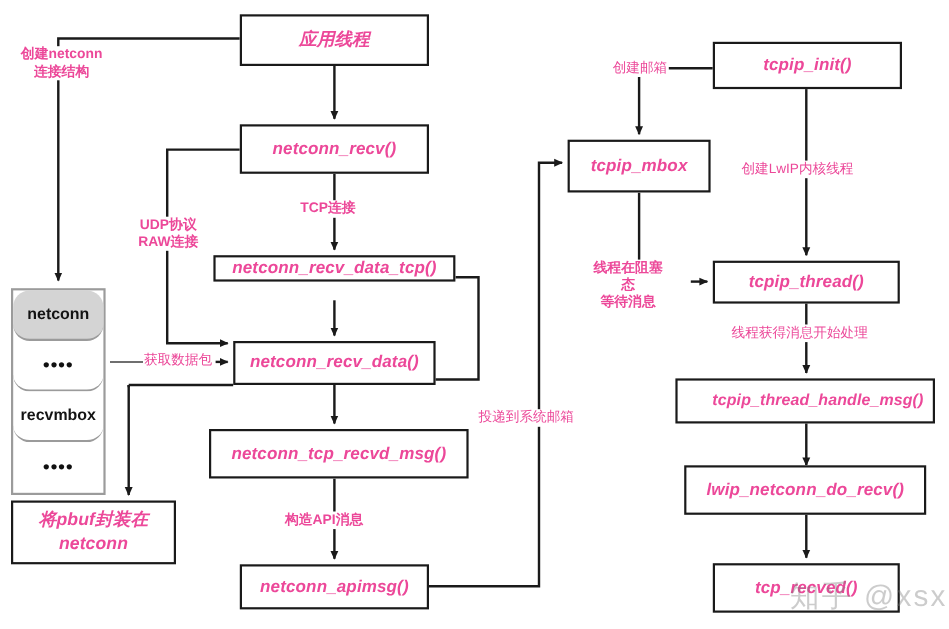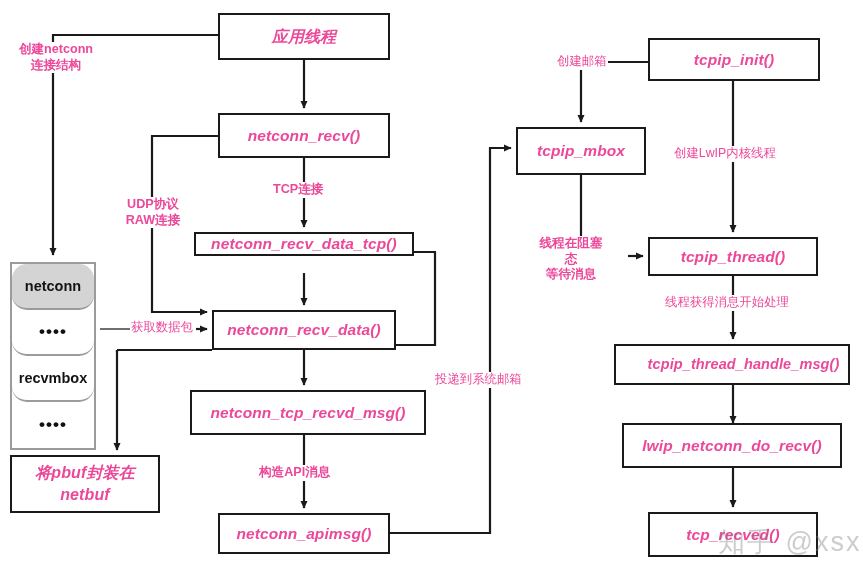--- a/index.html
+++ b/index.html
@@ -157,21 +157,21 @@
 
   <div class="node" style="left:194px; top:232px; width:220px; height:24px;">netconn_recv_data_tcp()</div>
 
   <div class="node" style="left:212px; top:310px; width:184px; height:40px;">netconn_recv_data()</div>
 
   <div class="node" style="left:190px; top:390px; width:236px; height:45px;">netconn_tcp_recvd_msg()</div>
 
   <div class="node" style="left:218px; top:513px; width:172px; height:41px;">netconn_apimsg()</div>
 
   <div class="node cjk two-line" style="left:10px; top:455px; width:150px; height:58px; white-space:pre-line;">将pbuf封装在
-netbuf</div>
+netconn</div>
 
   <div class="node" style="left:648px; top:38px; width:172px; height:43px;">tcpip_init()</div>
 
   <div class="node" style="left:516px; top:127px; width:130px; height:48px;">tcpip_mbox</div>
 
   <div class="node" style="left:648px; top:237px; width:170px; height:39px;">tcpip_thread()</div>
 
   <div class="node small" style="left:614px; top:344px; width:236px; height:41px;padding-left:23px;">tcpip_thread_handle_msg()</div>
 
   <div class="node" style="left:622px; top:423px; width:220px; height:45px;">lwip_netconn_do_recv()</div>

